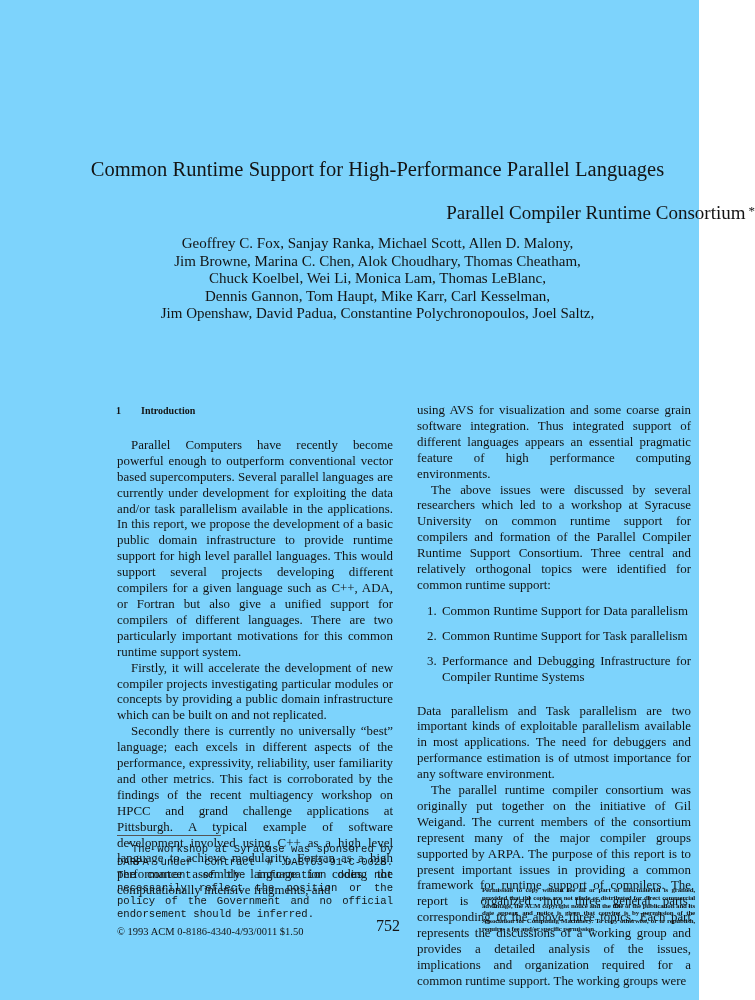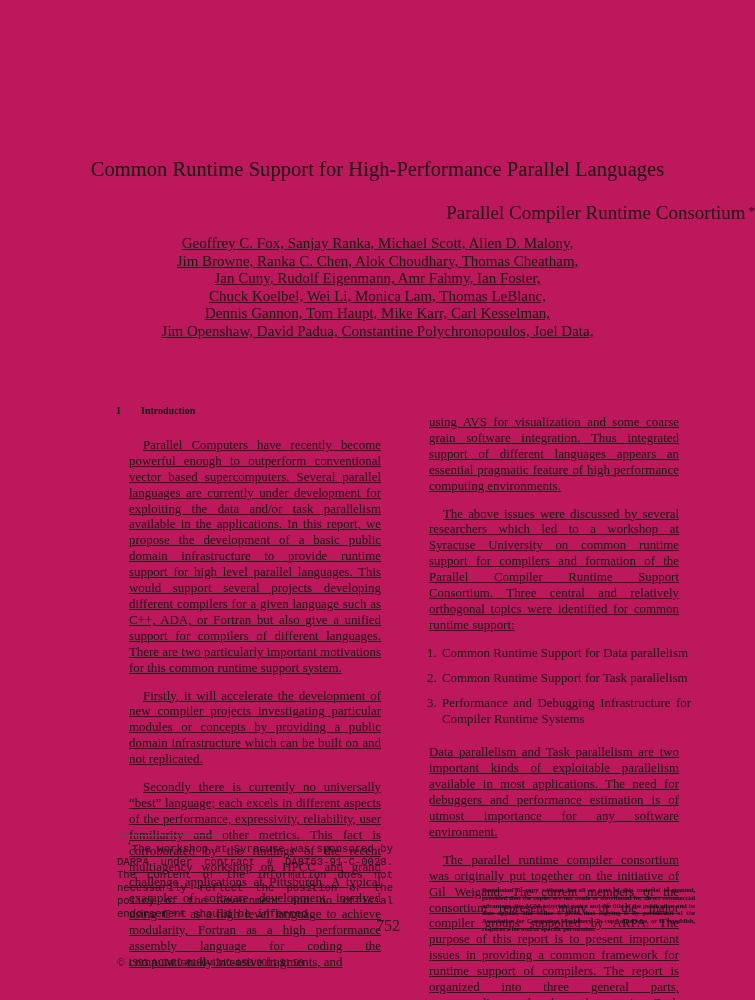--- a/index.html
+++ b/index.html
@@ -1,64 +1,63 @@
 <!DOCTYPE html>
 <html><head>
   <meta charset="utf-8">
   <style>
     html, body { margin: 0; padding: 0; background: #ffffff; }
     body { width: 755px; height: 1000px; position: relative; overflow: hidden;
       font-family: "DejaVu Serif", "Liberation Serif", serif; color: #141414; }
-    .page { position: absolute; left: 0; top: 0; width: 755px; height: 1000px; background: #be185d; }
+    .page { position: absolute; left: 0; top: 0; width: 699px; height: 1000px; background: #7dd3fc; }
     .title { position: absolute; top: 158px; left: 0; width: 755px; text-align: center;
       font-family: "Liberation Serif", serif; font-size: 20.5px; letter-spacing: 0.05px; }
     .subtitle { position: absolute; top: 202px; left: 0; width: 755px; text-align: right;
       font-family: "Liberation Serif", serif; font-size: 19px; }
     .subtitle sup { font-size: 13px; vertical-align: 4px; margin-left: 3px; }
     .authors { position: absolute; top: 235px; left: 0; width: 755px; text-align: center;
       font-family: "Liberation Serif", serif; font-size: 15px; line-height: 17.6px; }
-    .authors div { white-space: nowrap; text-decoration: underline; }
+    .authors div { white-space: nowrap; }
     .col { position: absolute; font-family: "Liberation Serif", serif; font-size: 12.9px;
       line-height: 15.9px; text-align: justify; }
     .col-left { left: 117px; top: 403px; width: 276px; }
     .col-right { left: 417px; top: 403px; width: 274px; }
     .section-heading { font-weight: bold; font-size: 10px; margin: 0 0 19px -1px; text-align: left; }
     .section-heading .num { display: inline-block; width: 25px; }
-    p { margin: 12px; text-indent: 14px; text-decoration: underline; }
+    p { margin: 0; text-indent: 14px; }
     p.noindent { text-indent: 0; }
     p + p { margin-top: 0; }
     ol { margin: 10px 0 18px 0; padding: 0 0 0 23px; }
     ol li { margin-bottom: 9px; padding-left: 2px; text-align: justify; }
     ol li::marker { font-weight: normal; }
     .footnote-rule { position: absolute; left: 117px; top: 835px; width: 104px; height: 0;
       border-top: 1px solid #555; }
     .footnote { position: absolute; left: 117px; top: 838px; width: 276px;
       font-family: Liberation Mono, monospace; font-size: 10.6px; line-height: 13.1px; text-align: justify; text-indent: 10px; }
     .footnote sup { font-size: 8px; }
     .page-number { position: absolute; left: 376px; top: 917px; font-family: "Liberation Serif", serif; font-size: 16px; }
-    .copyright { position: absolute; left: 117px; top: 926px; font-family: "Liberation Serif", serif; font-size: 10.5px; margin-top: 31px; }
+    .copyright { position: absolute; left: 117px; top: 926px; font-family: "Liberation Serif", serif; font-size: 10.5px; }
     .permission { position: absolute; left: 482px; top: 886px; width: 213px;
       font-family: "Liberation Serif", serif; font-size: 6.9px; line-height: 7.8px; text-align: justify; font-weight: bold; letter-spacing: -0.15px; }
   </style>
 </head>
 <body>
 
 <div class="page">
 
   <div class="title">Common Runtime Support for High-Performance Parallel Languages</div>
 
   <div class="subtitle"><span>Parallel Compiler Runtime Consortium</span><sup>*</sup></div>
 
   <div class="authors">
     <div>Geoffrey C. Fox, Sanjay Ranka, Michael Scott, Allen D. Malony,</div>
-    <div>Jim Browne, Ranka C. Chen, Alok Choudhary, Thomas Cheatham,</div>
-    <div>Jan Cuny, Rudolf Eigenmann, Amr Fahmy, Ian Foster,</div>
+    <div>Jim Browne, Marina C. Chen, Alok Choudhary, Thomas Cheatham,</div>
     <div>Chuck Koelbel, Wei Li, Monica Lam, Thomas LeBlanc,</div>
     <div>Dennis Gannon, Tom Haupt, Mike Karr, Carl Kesselman,</div>
-    <div>Jim Openshaw, David Padua, Constantine Polychronopoulos, Joel Data,</div>
+    <div>Jim Openshaw, David Padua, Constantine Polychronopoulos, Joel Saltz,</div>
   </div>
 
   <div class="col col-left">
     <div class="section-heading"><span class="num">1</span><span>Introduction</span></div>
     <p>Parallel Computers have recently become powerful enough to outperform conventional vector based supercomputers. Several parallel languages are currently under development for exploiting the data and/or task parallelism available in the applications. In this report, we propose the development of a basic public domain infrastructure to provide runtime support for high level parallel languages. This would support several projects developing different compilers for a given language such as C++, ADA, or Fortran but also give a unified support for compilers of different languages. There are two particularly important motivations for this common runtime support system.</p>
     <p>Firstly, it will accelerate the development of new compiler projects investigating particular modules or concepts by providing a public domain infrastructure which can be built on and not replicated.</p>
     <p>Secondly there is currently no universally “best” language; each excels in different aspects of the performance, expressivity, reliability, user familiarity and other metrics. This fact is corroborated by the findings of the recent multiagency workshop on HPCC and grand challenge applications at Pittsburgh. A typical example of software development involved using C++ as a high level language to achieve modularity, Fortran as a high performance assembly language for coding the computationally intensive fragments, and</p>
   </div>
 
   <div class="col col-right">

